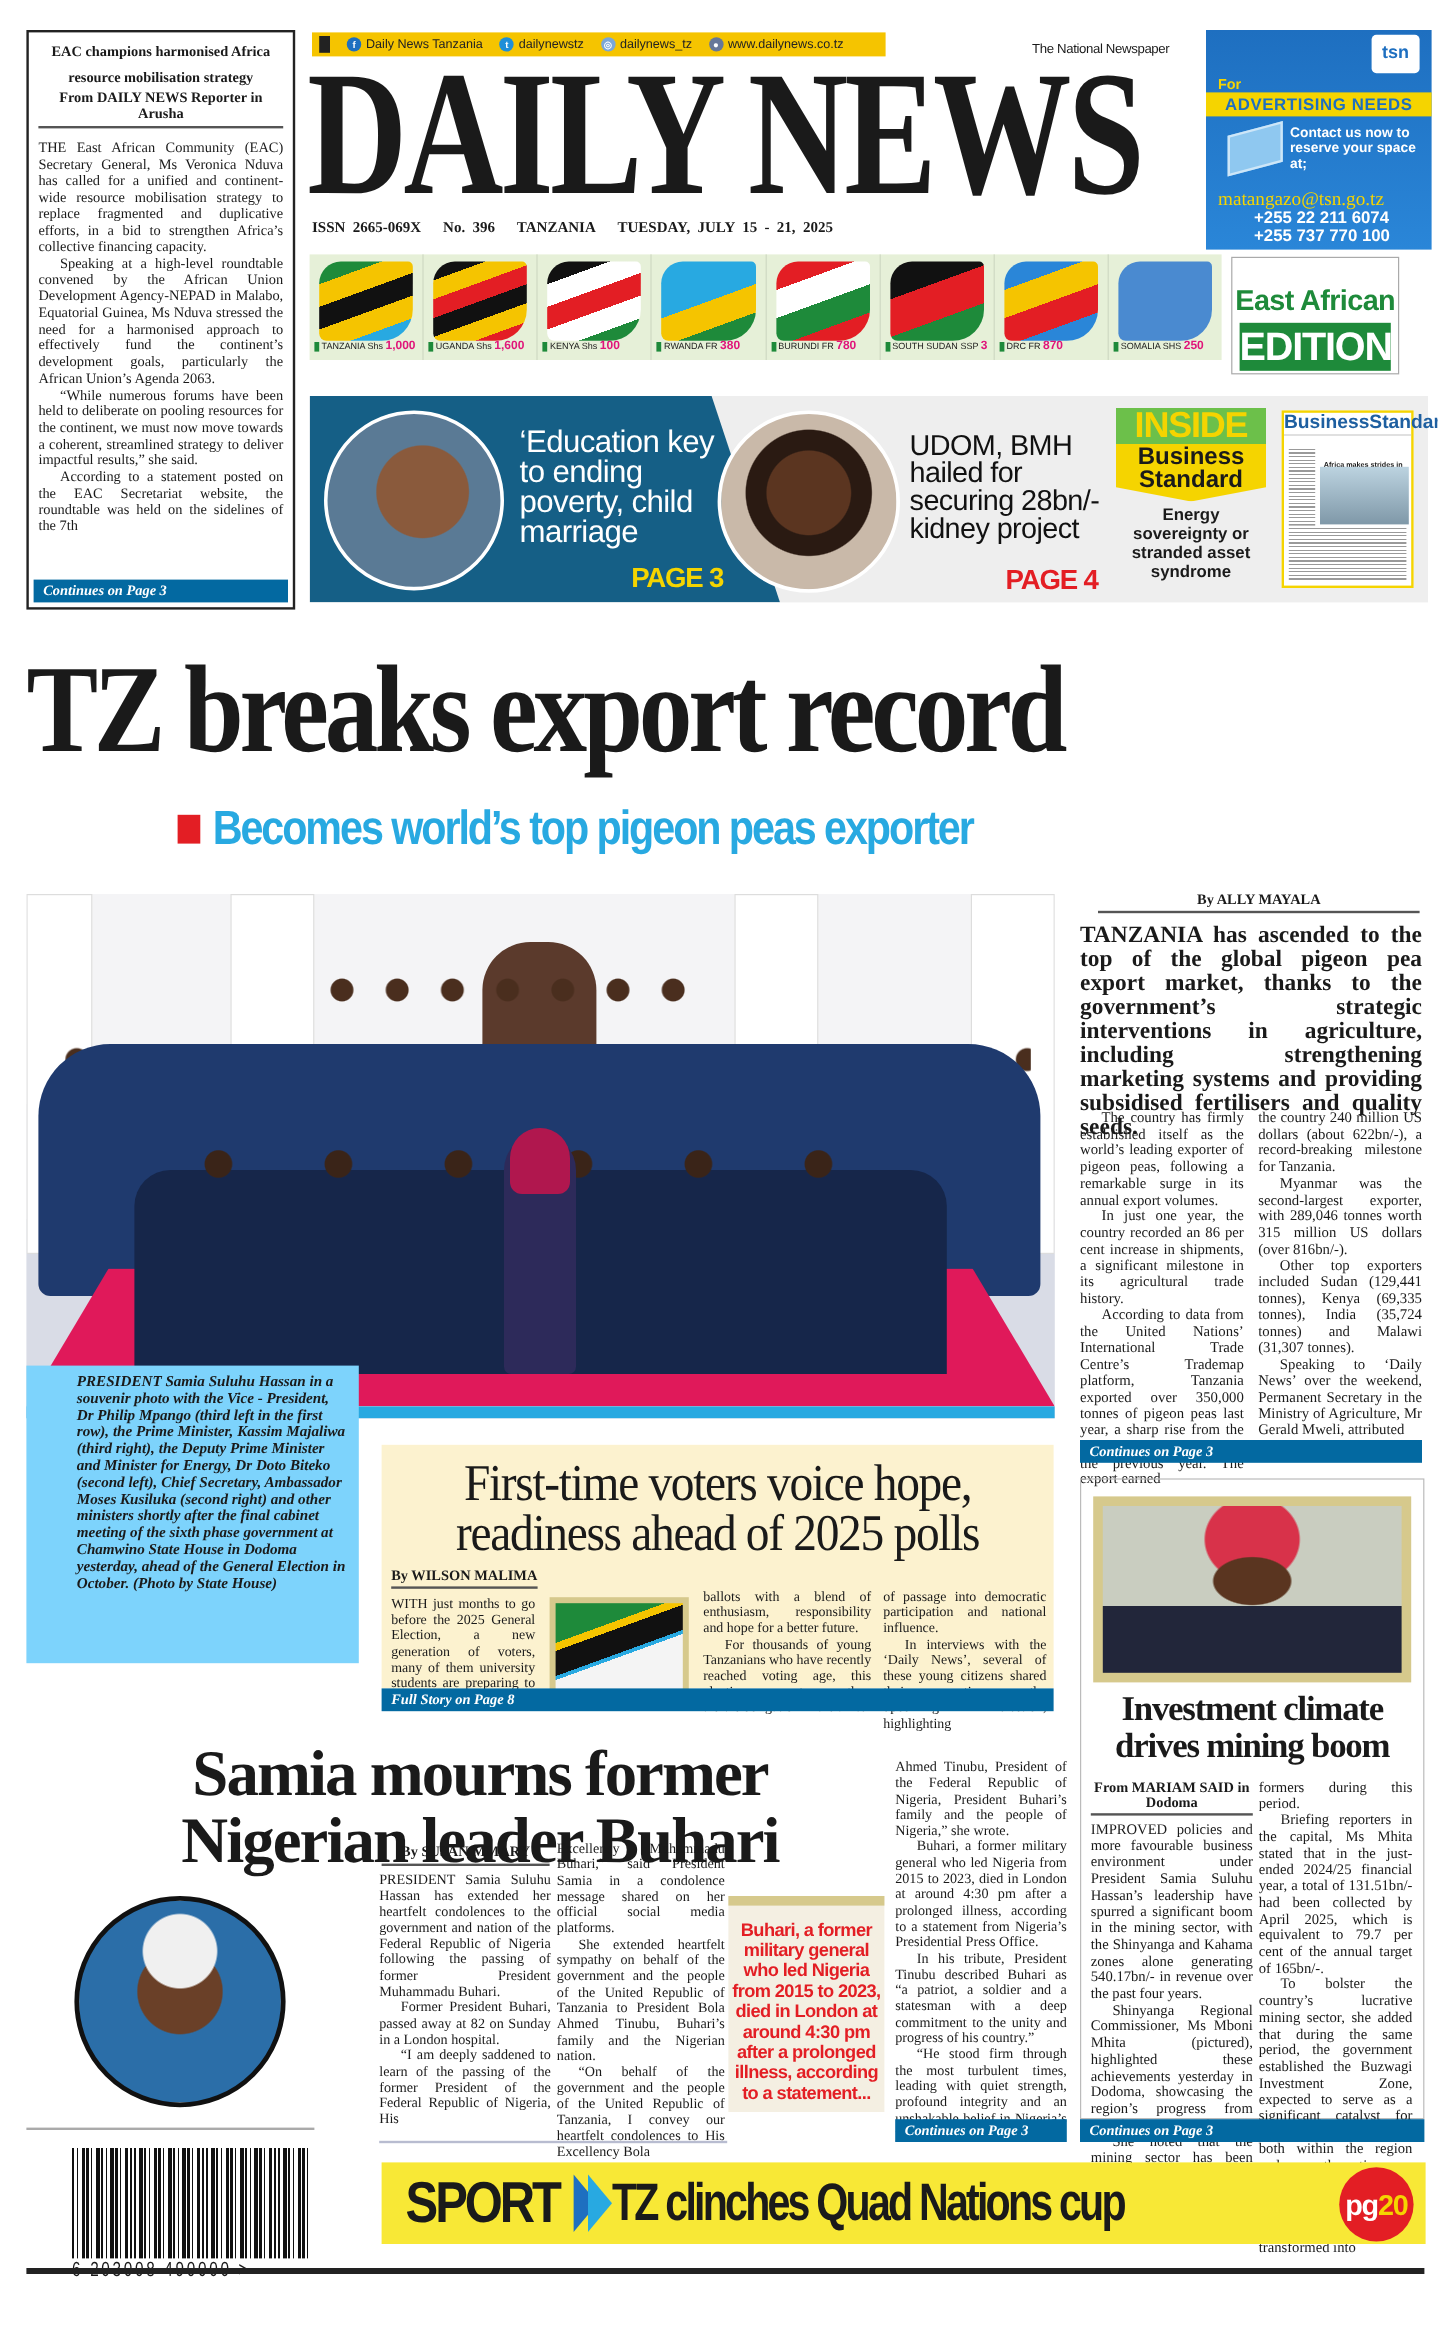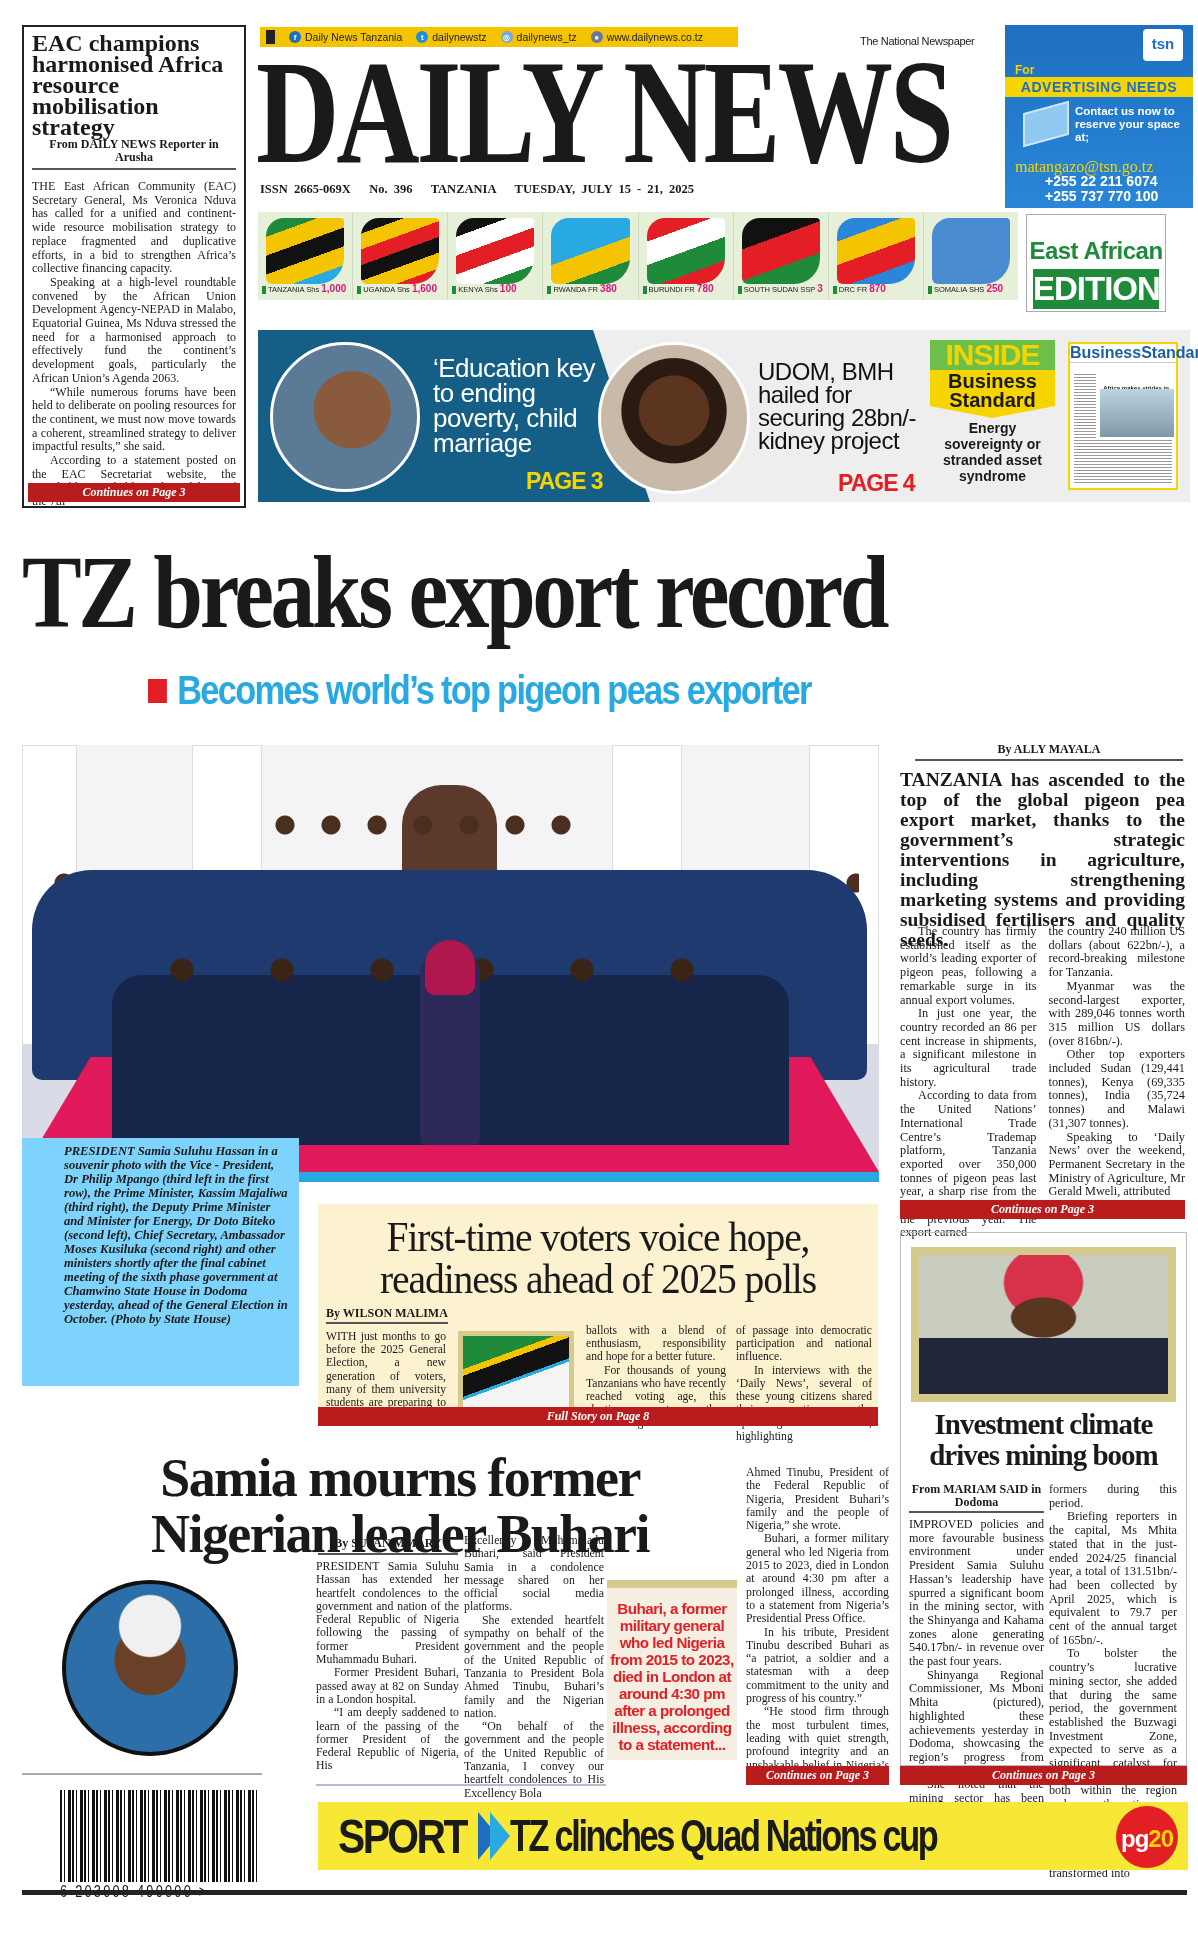--- a/index.html
+++ b/index.html
@@ -2,24 +2,24 @@
 <html><head>
 <meta charset="utf-8">
 <style>
 *{box-sizing:border-box;margin:0;padding:0}
 body{width:1198px;height:1943px;background:#fff;font-family:"Liberation Serif",serif;color:#1a1a1a;position:relative;overflow:hidden}
 .abs{position:absolute}
 .sans{font-family:"Liberation Sans",sans-serif}
 .col{font-size:12.2px;line-height:13.6px;text-align:justify}
 .col p{text-indent:18px}
 .col p.ni{text-indent:0}
-.redbar{background:#b91c1c;color:#fff;font-style:italic;font-weight:bold;font-size:12px;text-align:center;padding:2px 8px}
+.redbar{background:#0369a1;color:#fff;font-style:italic;font-weight:bold;font-size:12px;text-align:left;padding:2px 8px}
 
 #eac{left:22px;top:25px;width:224px;height:483px;border:2px solid #222;padding:6px 8px}
-#eac h2{font-size:24px;line-height:21px;font-weight:bold}
+#eac h2{font-size:12px;line-height:21px;text-align:center;font-weight:bold}
 #eac .by{font-size:12px;font-weight:bold;text-align:center;line-height:13px;padding-bottom:4px;border-bottom:2px solid #555}
 #eac .col{margin-top:10px;font-size:12px;line-height:13.7px}
 #eac .redbar{position:absolute;left:4px;right:4px;bottom:4px}
 
 #social{left:260px;top:27px;width:478px;height:20px;background:#f5c400;font-size:10.5px;display:flex;align-items:center;gap:14px;padding-left:6px}
 #social .blk{width:9px;height:14px;background:#222}
 #social .it{display:flex;align-items:center;gap:4px;color:#222}
 #social .ic{width:12px;height:12px;border-radius:50%;display:inline-flex;align-items:center;justify-content:center;font-size:8px;color:#fff;font-weight:bold}
 #tagline{left:860px;top:35px;font-size:11px;font-family:"Liberation Sans",sans-serif;letter-spacing:-.3px}
 #logo{left:256px;top:42px;width:740px;height:140px;font-size:148px;line-height:140px;font-weight:bold;letter-spacing:-4px;transform:scaleX(.78);transform-origin:left;white-space:nowrap;font-family:"Liberation Serif",serif}

